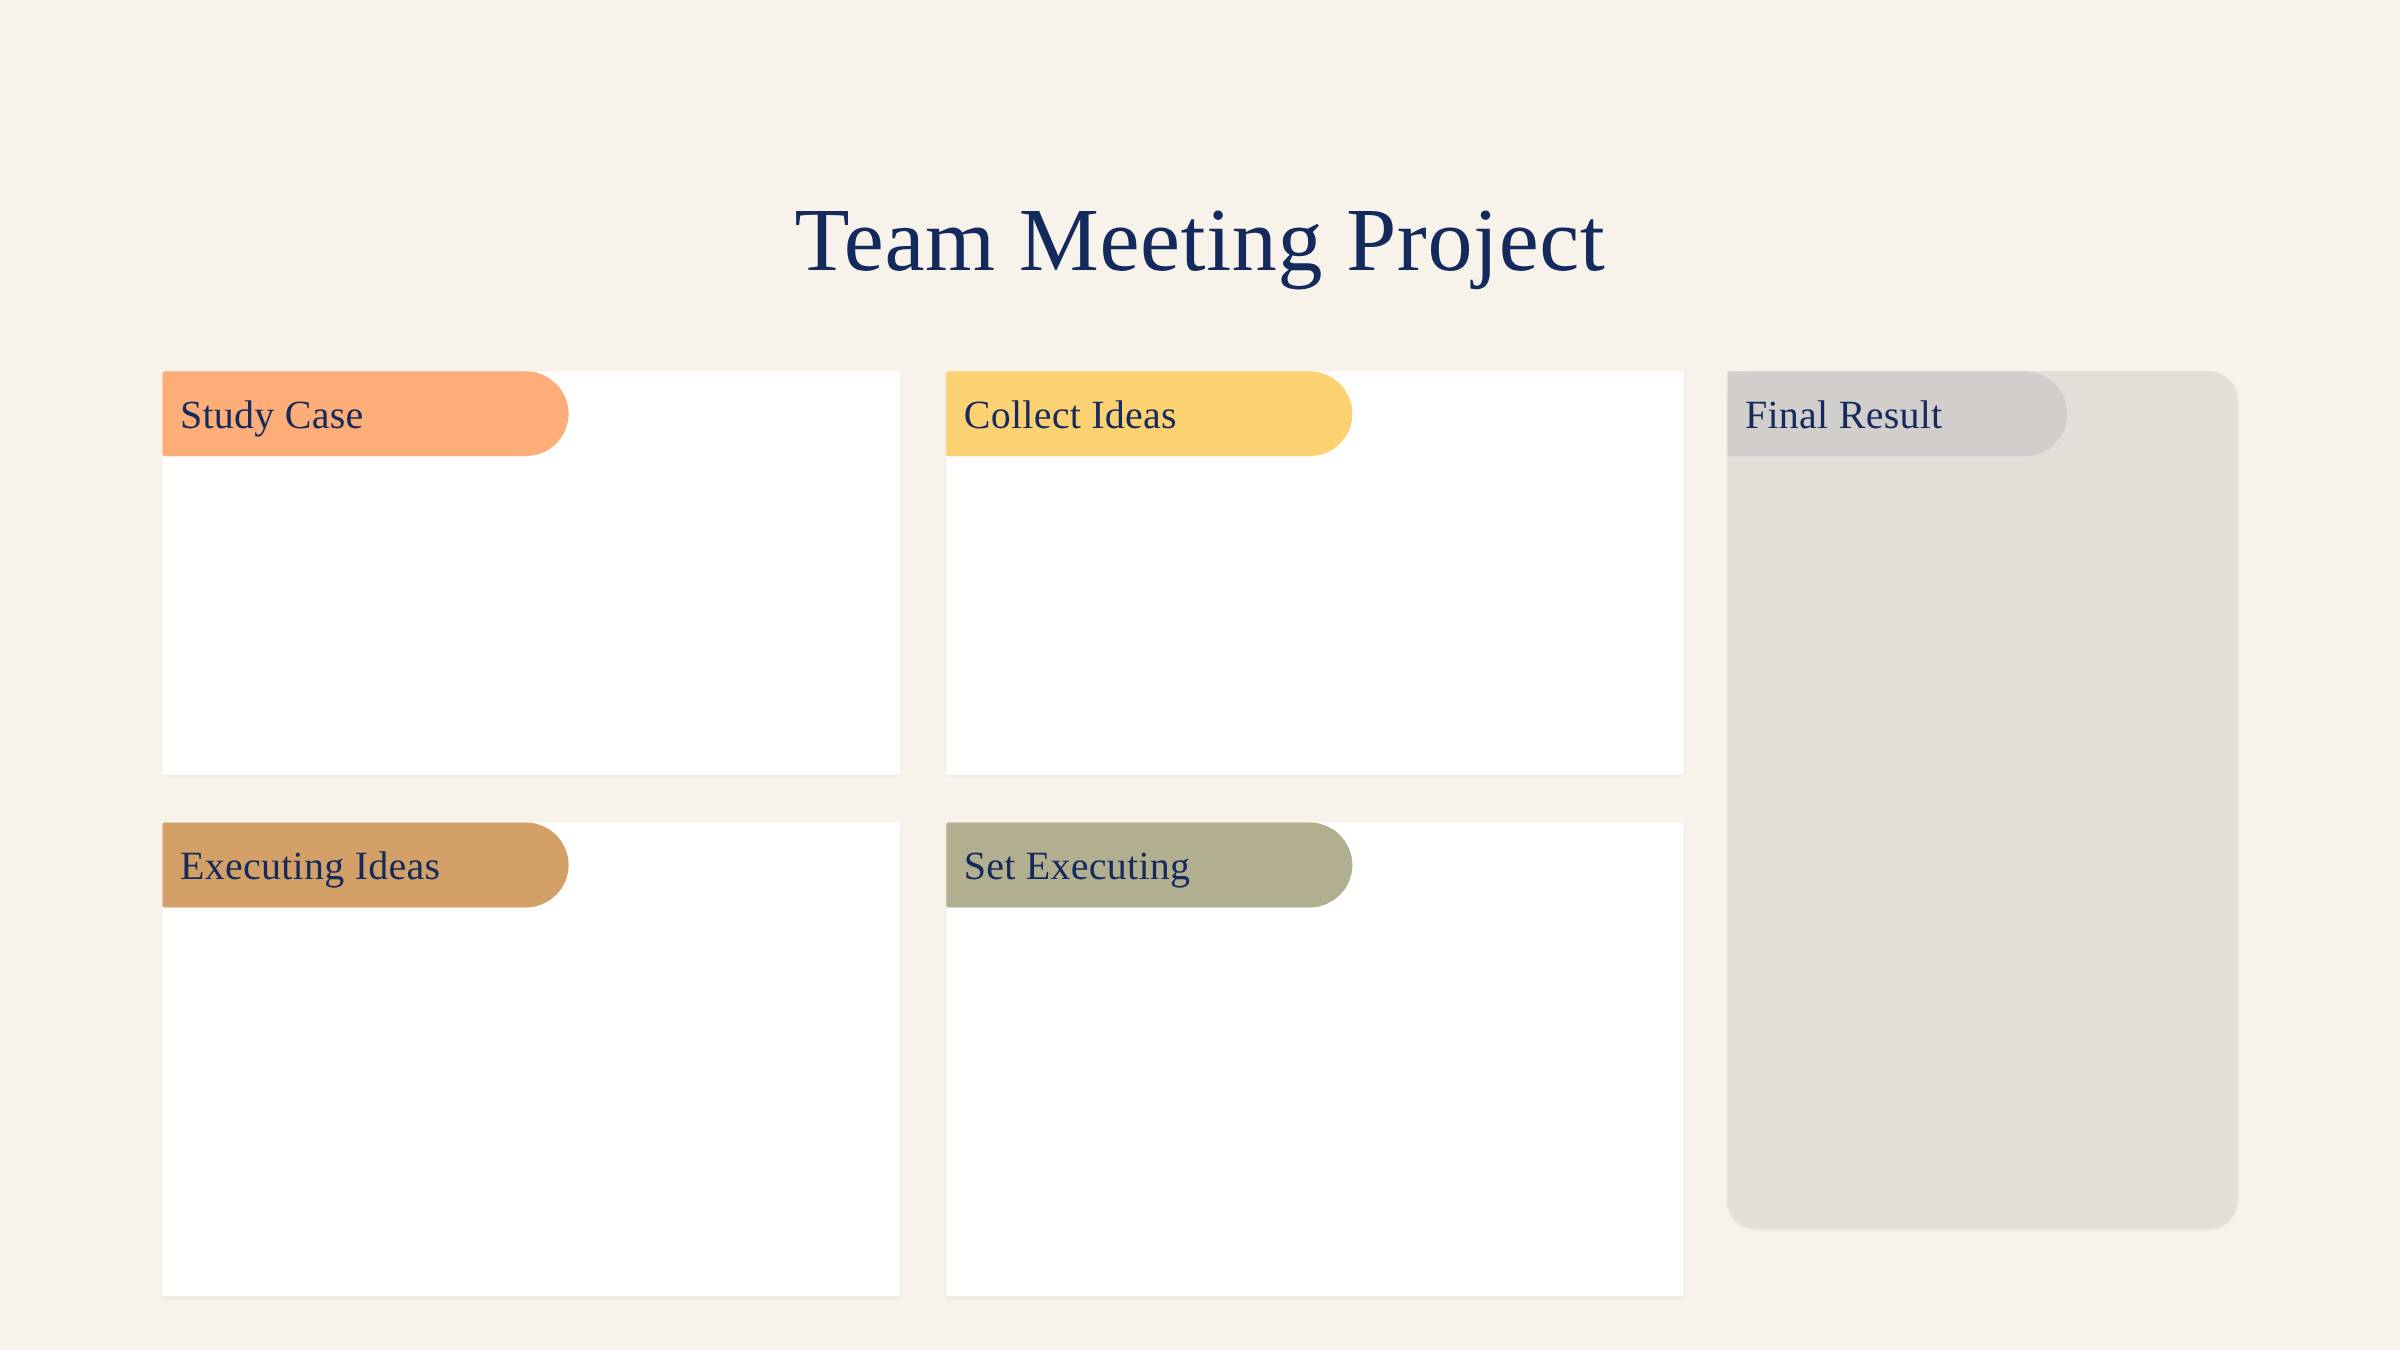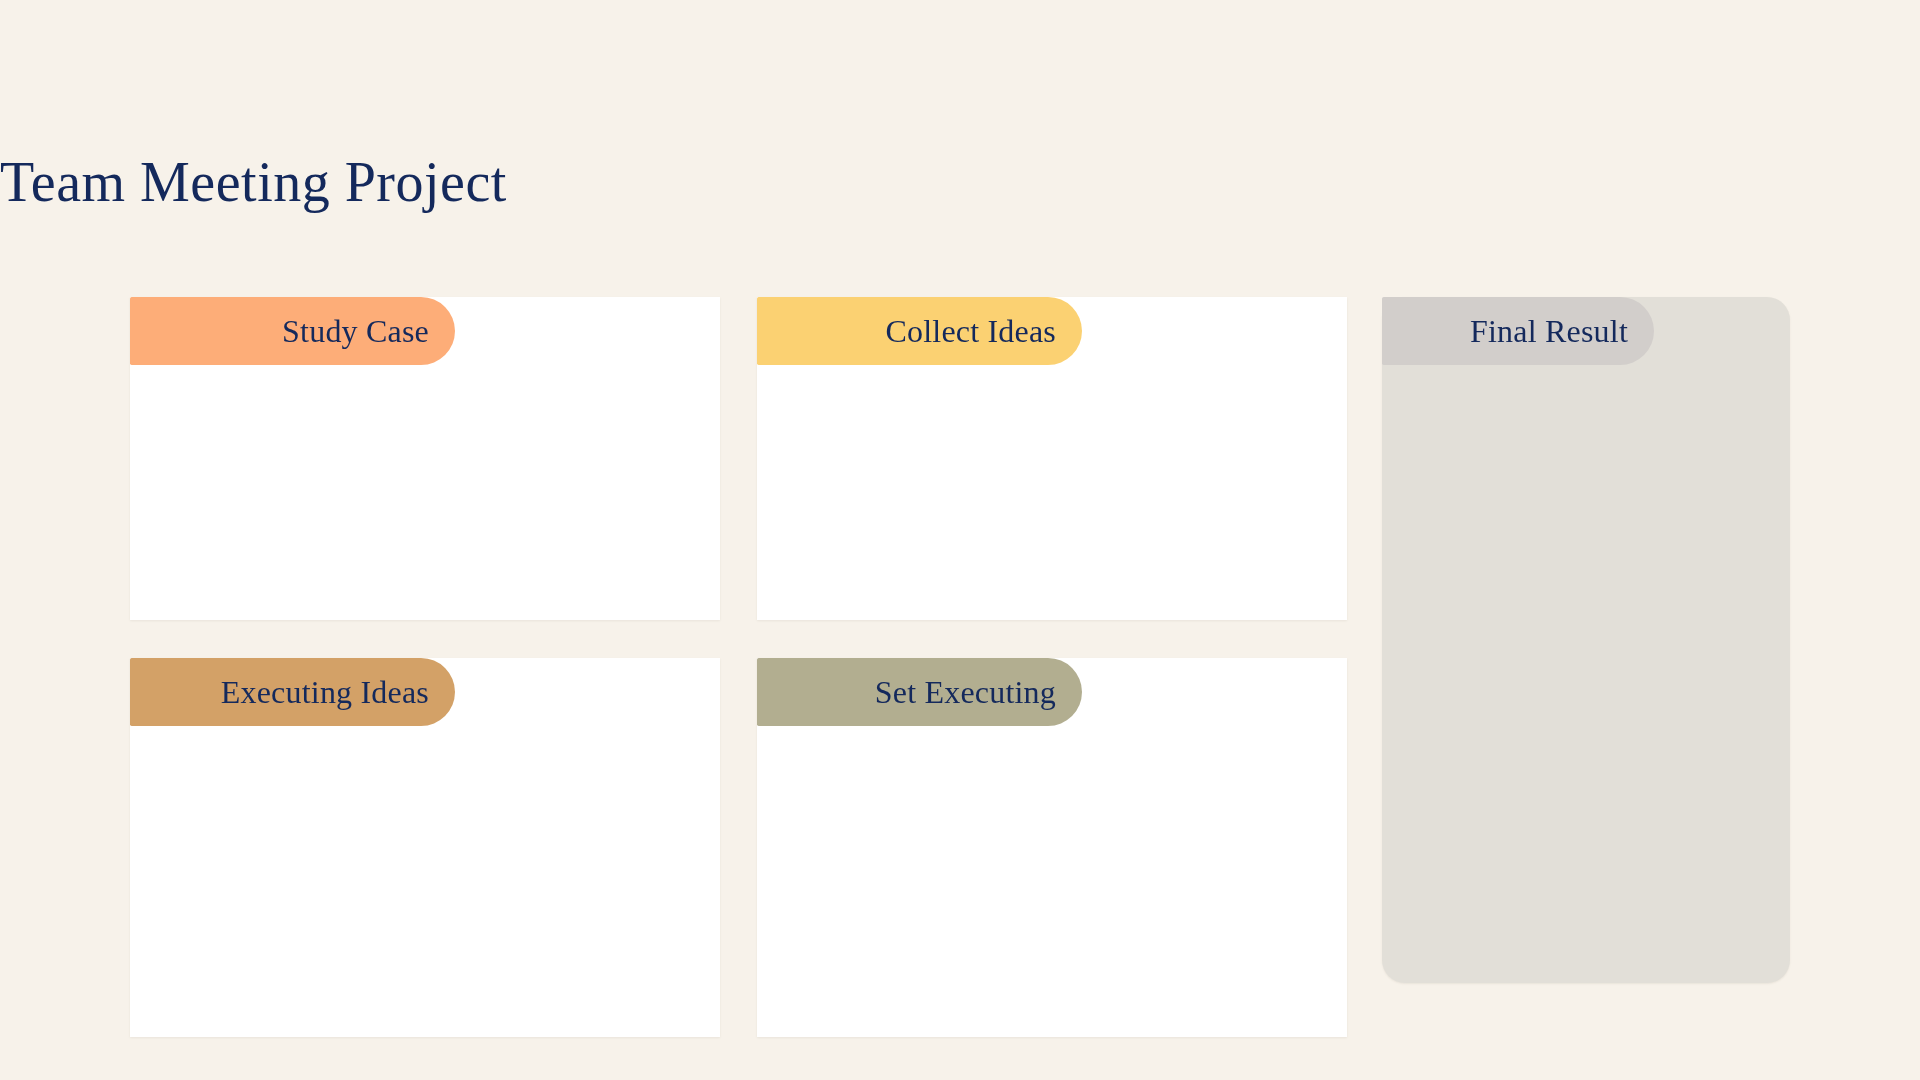--- a/index.html
+++ b/index.html
@@ -21,22 +21,23 @@
     height: 1080px;
     background: #f7f2ea;
   }
 
   
   .page-title {
     position: absolute;
     left: 0;
     top: 96px;
     width: 1920px;
+    text-align: center;
     font-family: "Liberation Serif", "DejaVu Serif", serif;
-    font-size: 56px;
+    font-size: 72px;
     line-height: 96px;
     font-weight: 400;
     letter-spacing: 0.5px;
     color: #14295c;
     white-space: nowrap;
   }
 
   
   .columns {
     position: absolute;
@@ -69,21 +70,21 @@
   
   .pill {
     position: absolute;
     height: 68px;
     border-top-right-radius: 40px;
     border-bottom-right-radius: 40px;
     border-top-left-radius: 2px;
     border-bottom-left-radius: 2px;
     display: flex;
     align-items: center;
-    justify-content: flex-end;
+    justify-content: flex-start;
     box-sizing: border-box;
     padding: 0 26px 0 14px;
   }
   .pill-label {
     font-family: "Liberation Serif", "DejaVu Serif", serif;
     font-size: 32px;
     line-height: 34px;
     font-weight: 400;
     color: #14295c;
     white-space: nowrap;
@@ -134,21 +135,21 @@
 
       <div class="card card-c0 card-r0">
         <div class="pill" style="background: rgb(253, 173, 120);">
           <span class="pill-label" style="color: rgb(20, 41, 92);">Study Case</span>
         </div>
         <div class="card-body"></div>
       </div>
 
       <div class="card card-c1 card-r0">
         <div class="pill" style="background: rgb(251, 209, 114);">
-          <span class="pill-label" style="color: rgb(20, 41, 92); margin-left: 20px;">Collect Ideas</span>
+          <span class="pill-label" style="color: rgb(20, 41, 92);">Collect Ideas</span>
         </div>
         <div class="card-body"></div>
       </div>
 
       <div class="card card-c0 card-r1">
         <div class="pill" style="background: rgb(211, 161, 103);">
           <span class="pill-label" style="color: rgb(20, 41, 92);">Executing Ideas</span>
         </div>
         <div class="card-body"></div>
       </div>

